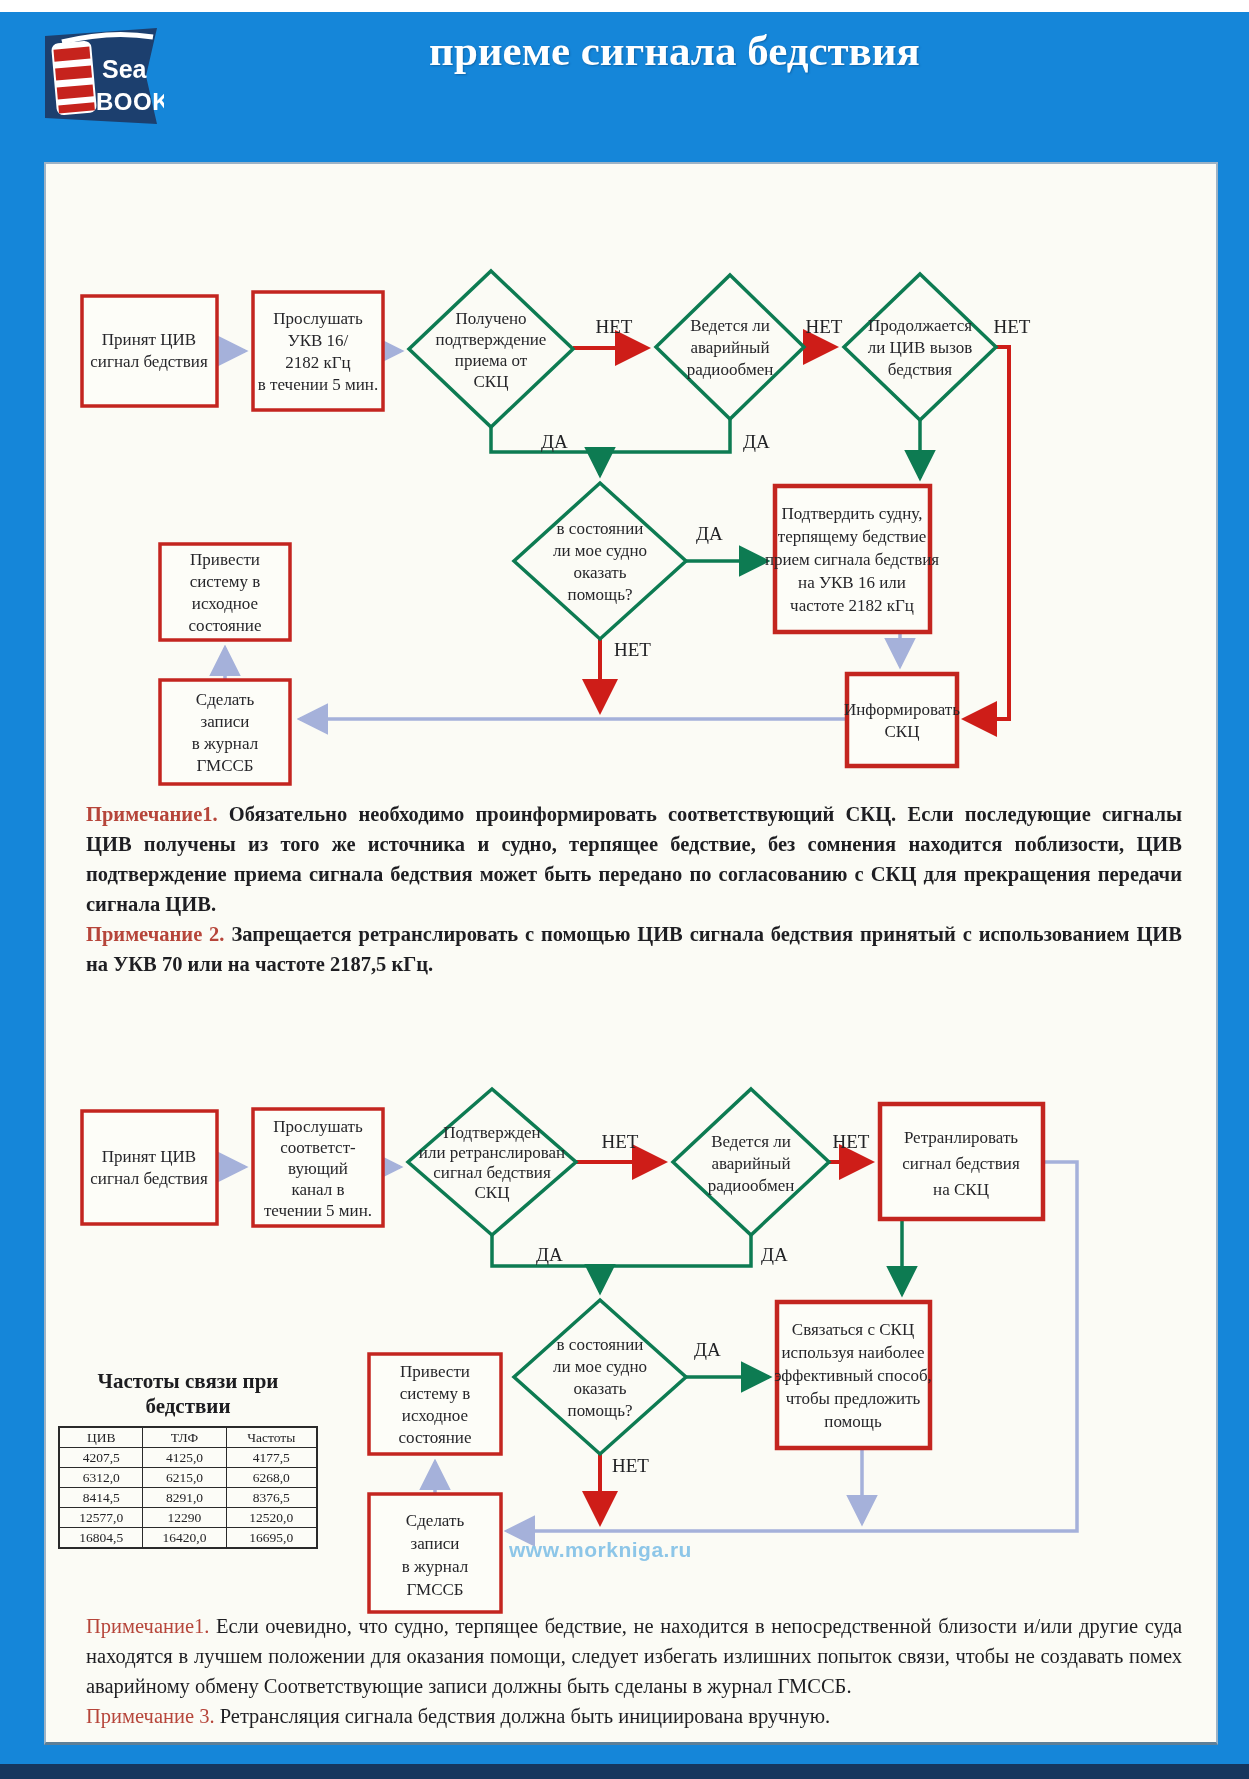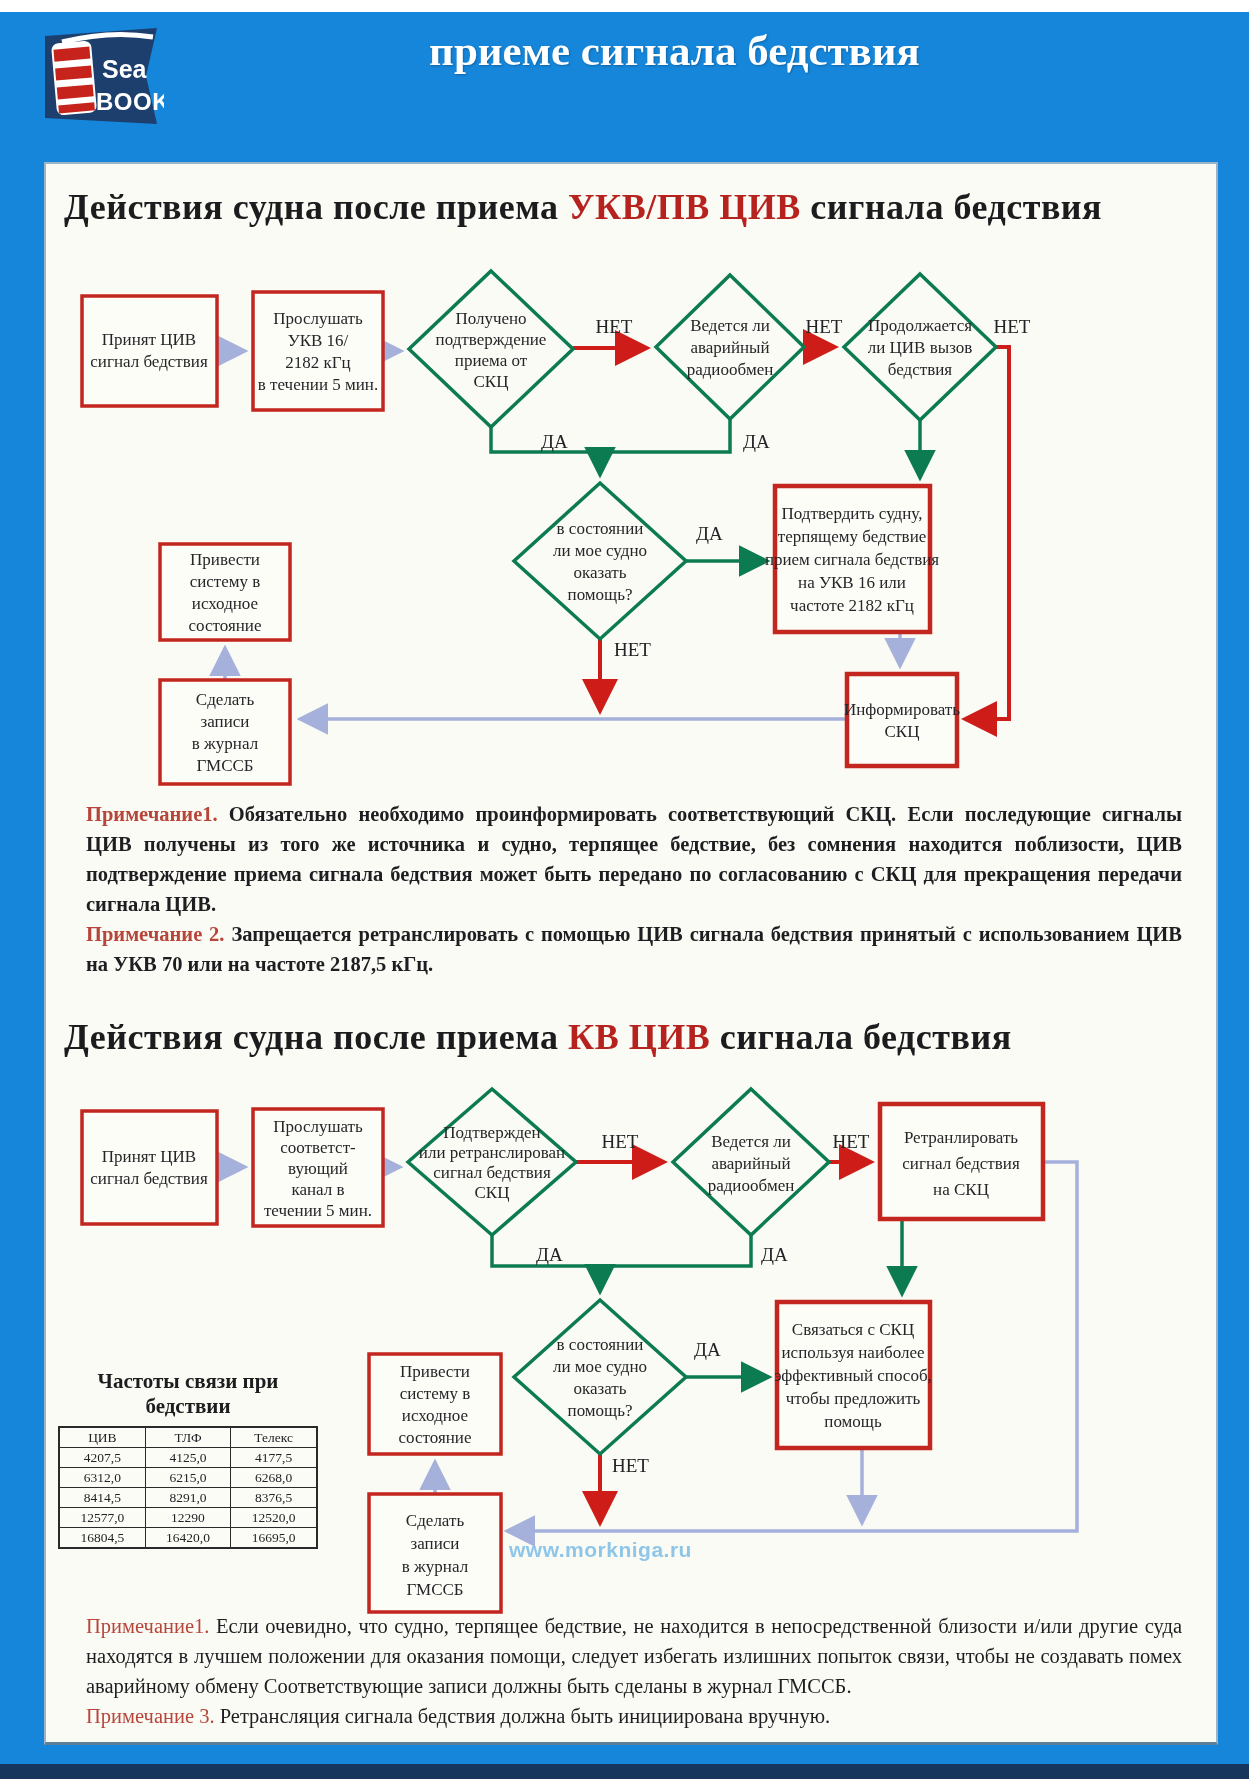--- a/index.html
+++ b/index.html
@@ -98,21 +98,20 @@
       <text x="62" y="54" fill="#ffffff" font-size="25" font-weight="bold" font-family="Liberation Sans, DejaVu Sans, sans-serif">Sea</text>
       <text x="56" y="86" fill="#ffffff" font-size="24" font-weight="bold" letter-spacing="0.5" font-family="Liberation Sans, DejaVu Sans, sans-serif">BOOK</text>
     </svg>
     <div class="main-title">
       <div>приеме сигнала бедствия</div>
     </div>
   </div>
 
   <div class="panel">
 
-    <h2 class="sec-title" id="sec1-title"><span>Действия судна после приема </span><span class="hl">УКВ/ПВ ЦИВ</span><span> сигнала бедствия</span></h2>
 
     <svg id="fc1" class="fc" width="1170" height="560" viewBox="0 0 1170 560">
       <defs>
         <marker id="aR" markerWidth="9" markerHeight="9" refX="8" refY="4.5" orient="auto">
           <path d="M0 0 L9 4.5 L0 9 Z" fill="#ce1d18"></path>
           </marker>
         <marker id="aG" markerWidth="9" markerHeight="9" refX="8" refY="4.5" orient="auto">
           <path d="M0 0 L9 4.5 L0 9 Z" fill="#0d7b52"></path>
           </marker>
         <marker id="aB" markerWidth="9" markerHeight="9" refX="8" refY="4.5" orient="auto">
@@ -187,21 +186,20 @@
         <rect class="boxr" x="114" y="446" width="130" height="104"></rect>
         <text class="ntxt" text-anchor="middle" x="179" y="471"><tspan x="179" dy="0">Сделать</tspan><tspan x="179" dy="22">записи</tspan><tspan x="179" dy="22">в журнал</tspan><tspan x="179" dy="22">ГМССБ</tspan></text>
       </g>
     </svg>
 
     <div class="notes" id="notes1">
       <p><span class="note-label">Примечание1.</span><span> Обязательно необходимо проинформировать соответствующий СКЦ. Если последующие сигналы ЦИВ получены из того же источника и судно, терпящее бедствие, без сомнения находится поблизости, ЦИВ подтверждение приема сигнала бедствия может быть передано по согласованию с СКЦ для прекращения передачи сигнала ЦИВ.</span></p>
       <p><span class="note-label">Примечание 2.</span><span> Запрещается ретранслировать с помощью ЦИВ сигнала бедствия принятый с использованием ЦИВ на УКВ 70 или на частоте 2187,5 кГц.</span></p>
     </div>
 
-    <h2 class="sec-title" id="sec2-title"><span>Действия судна после приема </span><span class="hl">КВ ЦИВ</span><span> сигнала бедствия</span></h2>
 
     <svg id="fc2" class="fc" width="1170" height="540" viewBox="0 0 1170 540">
 
       <g>
         <line class="lblue" x1="171" y1="83" x2="199" y2="83" marker-end="url(#aB)"></line>
         <line class="lblue" x1="337" y1="83" x2="354" y2="83" marker-end="url(#aB)"></line>
         <line class="lred" x1="530" y1="78" x2="618" y2="78" marker-end="url(#aR)"></line>
         <line class="lred" x1="783" y1="78" x2="825" y2="78" marker-end="url(#aR)"></line>
         <path class="lblue" d="M997 78 L1031 78 L1031 447 L461 447" marker-end="url(#aB)"></path>
         <path class="lgreen" d="M446 151 L446 182 L705 182 L705 151"></path>
@@ -262,21 +260,21 @@
       <text class="wmark" x="463" y="473">www.morkniga.ru</text>
     </svg>
 
     <div class="freq">
       <p class="freq-title">Частоты связи при бедствии</p>
       <table class="freq-tbl">
         <thead>
             <tr>
               <th>ЦИВ</th>
               <th>ТЛФ</th>
-              <th>Телекс</th>
+              <th>Частоты</th>
             </tr>
           </thead>
         <tbody>
             <tr>
               <td>4207,5</td>
               <td>4125,0</td>
               <td>4177,5</td>
             </tr>
             <tr>
               <td>6312,0</td>

